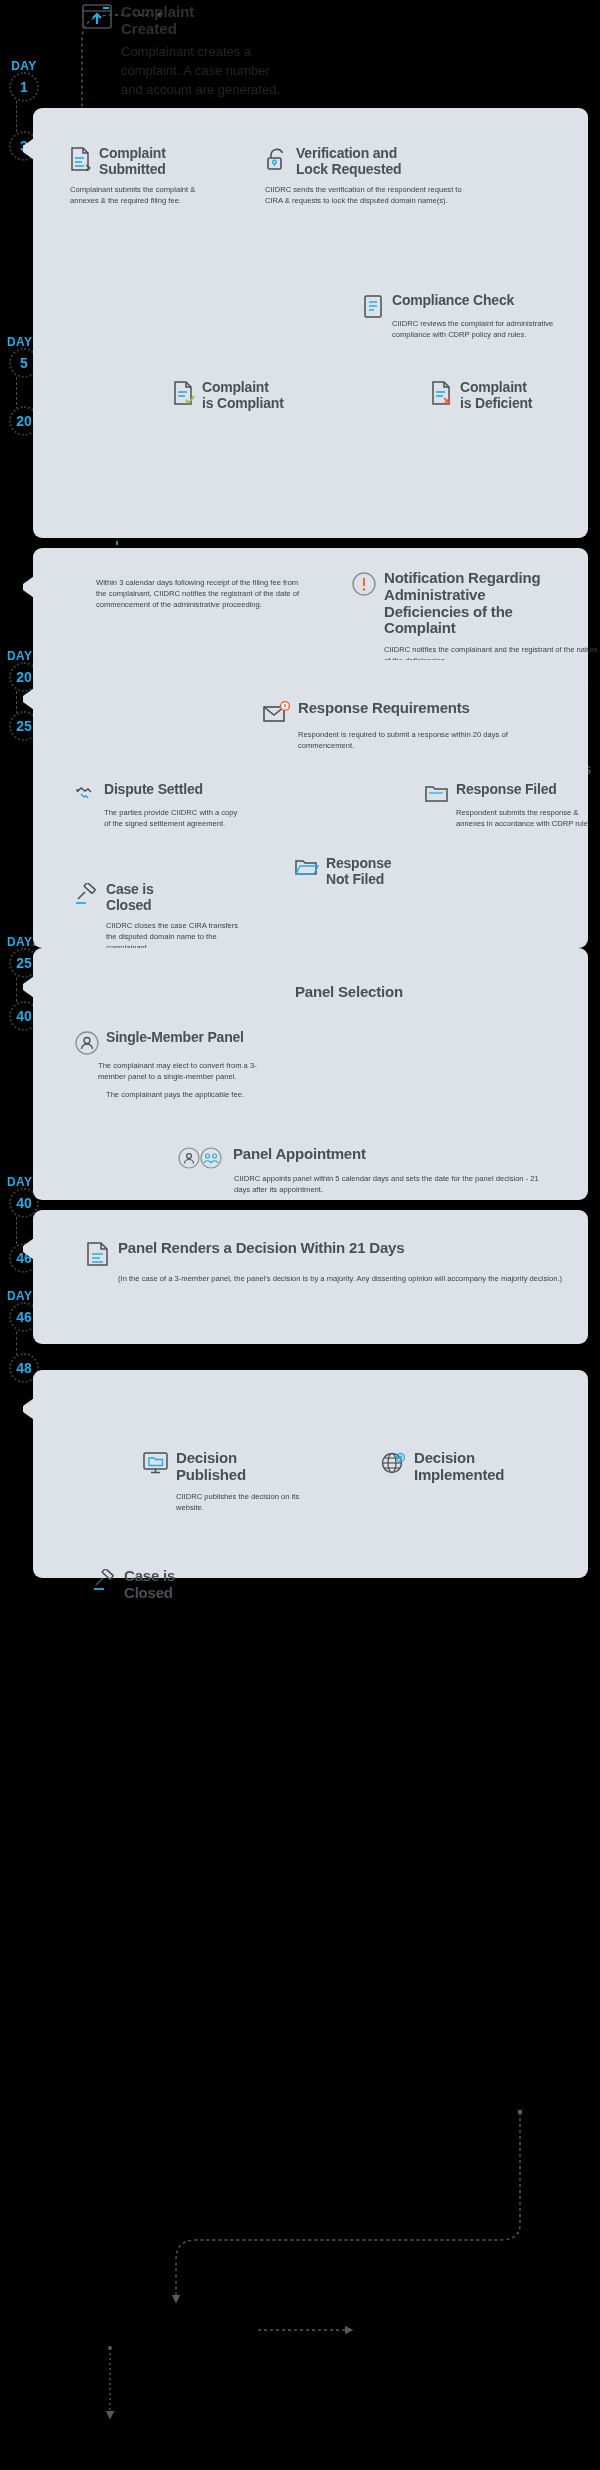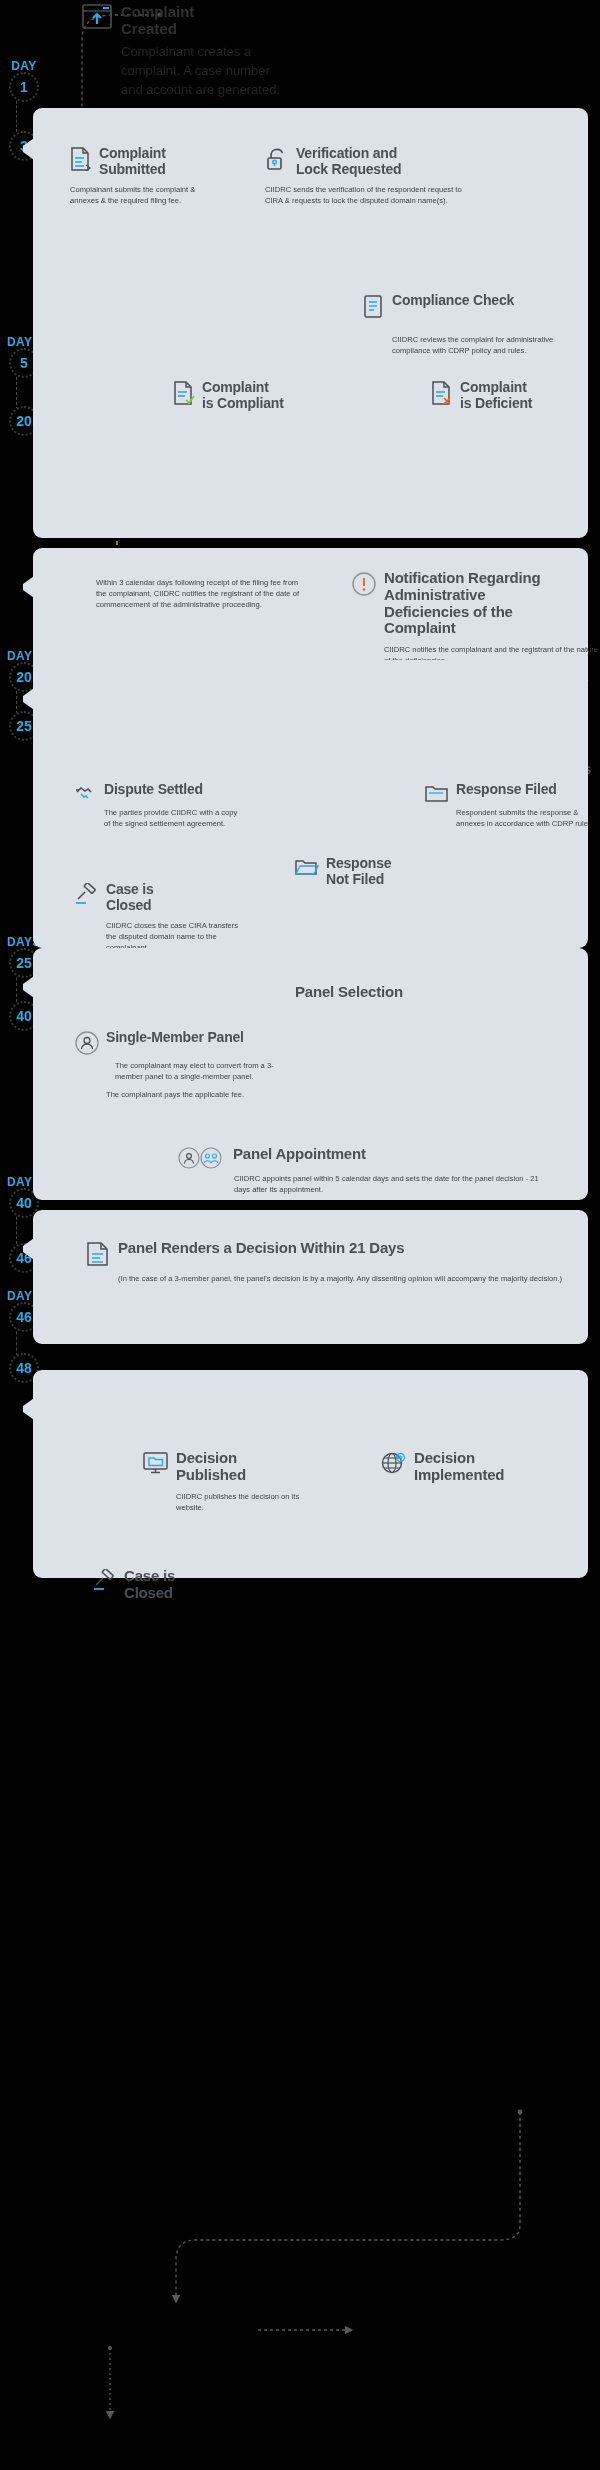--- a/index.html
+++ b/index.html
@@ -261,21 +261,21 @@
         <span class="ic">
           <svg class="icn" width="22" height="24" viewBox="0 0 22 24">
             <rect x="2" y="2" width="16" height="21" rx="1.5" fill="none" stroke="#4a5054" stroke-width="1.5"></rect>
             <line x1="6" y1="8" x2="14" y2="8" stroke="#29ABE2" stroke-width="1.5"></line>
             <line x1="6" y1="12" x2="14" y2="12" stroke="#29ABE2" stroke-width="1.5"></line>
             <line x1="6" y1="16" x2="11" y2="16" stroke="#29ABE2" stroke-width="1.5"></line>
           </svg>
         </span>
         <div class="ttl">Compliance Check</div>
       </div>
-      <div class="desc" style="width:200px;margin-left:29px;margin-top:16px">CIIDRC reviews the complaint for administrative compliance with CDRP policy and rules.</div>
+      <div class="desc" style="width:200px;margin-left:29px;margin-top:0">CIIDRC reviews the complaint for administrative compliance with CDRP policy and rules.</div>
     </div>
 
     <div class="blk" style="left:140px;top:272px;width:180px">
       <div class="hdr">
         <span class="ic">
           <svg class="icn" width="22" height="24" viewBox="0 0 22 24">
             <path d="M2,1 h11 l5,5 v17 h-16 z" fill="none" stroke="#4a5054" stroke-width="1.5"></path>
             <path d="M13,1 v5 h5" fill="none" stroke="#4a5054" stroke-width="1.5"></path>
             <line x1="5" y1="11" x2="14" y2="11" stroke="#29ABE2" stroke-width="1.6"></line>
             <line x1="5" y1="15" x2="12" y2="15" stroke="#29ABE2" stroke-width="1.6"></line>
@@ -386,20 +386,35 @@
           <div class="ttl">Case is</div>
           <div class="ttl">Closed</div>
         </div>
       </div>
     </div>
   </div>
 
   <div class="panel" style="top:660px;height:280px">
     <div class="notch" style="top:26px"></div>
 
+    <div class="blk" style="left:230px;top:40px;width:300px">
+      <div class="hdr">
+        <span class="ic">
+          <svg class="icn" width="28" height="24" viewBox="0 0 28 24">
+            <rect x="1" y="6" width="20" height="14" fill="none" stroke="#4a5054" stroke-width="1.6"></rect>
+            <path d="M1,6 l10,8 l10,-8" fill="none" stroke="#4a5054" stroke-width="1.6"></path>
+            <circle cx="22" cy="5" r="4.4" fill="#fff" stroke="#F15A29" stroke-width="1.4"></circle>
+            <line x1="22" y1="3" x2="22" y2="6" stroke="#F15A29" stroke-width="1.3"></line>
+            <circle cx="22" cy="7.6" r="0.7" fill="#F15A29"></circle>
+          </svg>
+        </span>
+        <div class="ttl lg">Response Requirements</div>
+      </div>
+      <div class="desc" style="width:230px;margin-left:35px;margin-top:4px">Respondent is required to submit a response within 20 days of commencement.</div>
+    </div>
 
     <div class="blk" style="left:42px;top:122px;width:160px">
       <div class="hdr">
         <span class="ic">
           <svg class="icn" width="22" height="20" viewBox="0 0 22 20">
             <path d="M2,9 l4,-4 l4,3 l3,-2 l3,3" fill="none" stroke="#4a5054" stroke-width="1.5"></path>
             <path d="M6,11 l3,3 l2,-1 l2,2" fill="none" stroke="#29ABE2" stroke-width="1.5"></path>
             <line x1="1" y1="7" x2="4" y2="7" stroke="#4a5054" stroke-width="1.4"></line>
           </svg>
         </span>
@@ -465,21 +480,21 @@
       <div class="hdr">
         <span class="ic">
           <svg class="icn" width="24" height="24" viewBox="0 0 24 24">
             <circle cx="12" cy="12" r="11" fill="none" stroke="#8a9094" stroke-width="1.3"></circle>
             <circle cx="12" cy="9.5" r="3" fill="none" stroke="#4a5054" stroke-width="1.3"></circle>
             <path d="M6.5,18 a5.5,5 0 0 1 11,0" fill="none" stroke="#4a5054" stroke-width="1.3"></path>
           </svg>
         </span>
         <div class="ttl">Single-Member Panel</div>
       </div>
-      <div class="desc" style="width:175px;margin-left:40px;margin-top:5px">The complainant may elect to convert from a 3-member panel to a single-member panel.</div>
+      <div class="desc" style="width:175px;margin-left:23px;margin-top:5px">The complainant may elect to convert from a 3-member panel to a single-member panel.</div>
       <div class="desc" style="width:175px;margin-left:31px">The complainant pays the applicable fee.</div>
     </div>
 
 
     <div class="blk" style="left:145px;top:198px;width:340px">
       <div class="hdr">
         <span class="ic">
           <svg class="icn" width="48" height="22" viewBox="0 0 48 22">
             <circle cx="11" cy="11" r="10" fill="none" stroke="#8a9094" stroke-width="1.2"></circle>
             <circle cx="11" cy="9" r="2.4" fill="none" stroke="#4a5054" stroke-width="1.2"></circle>

